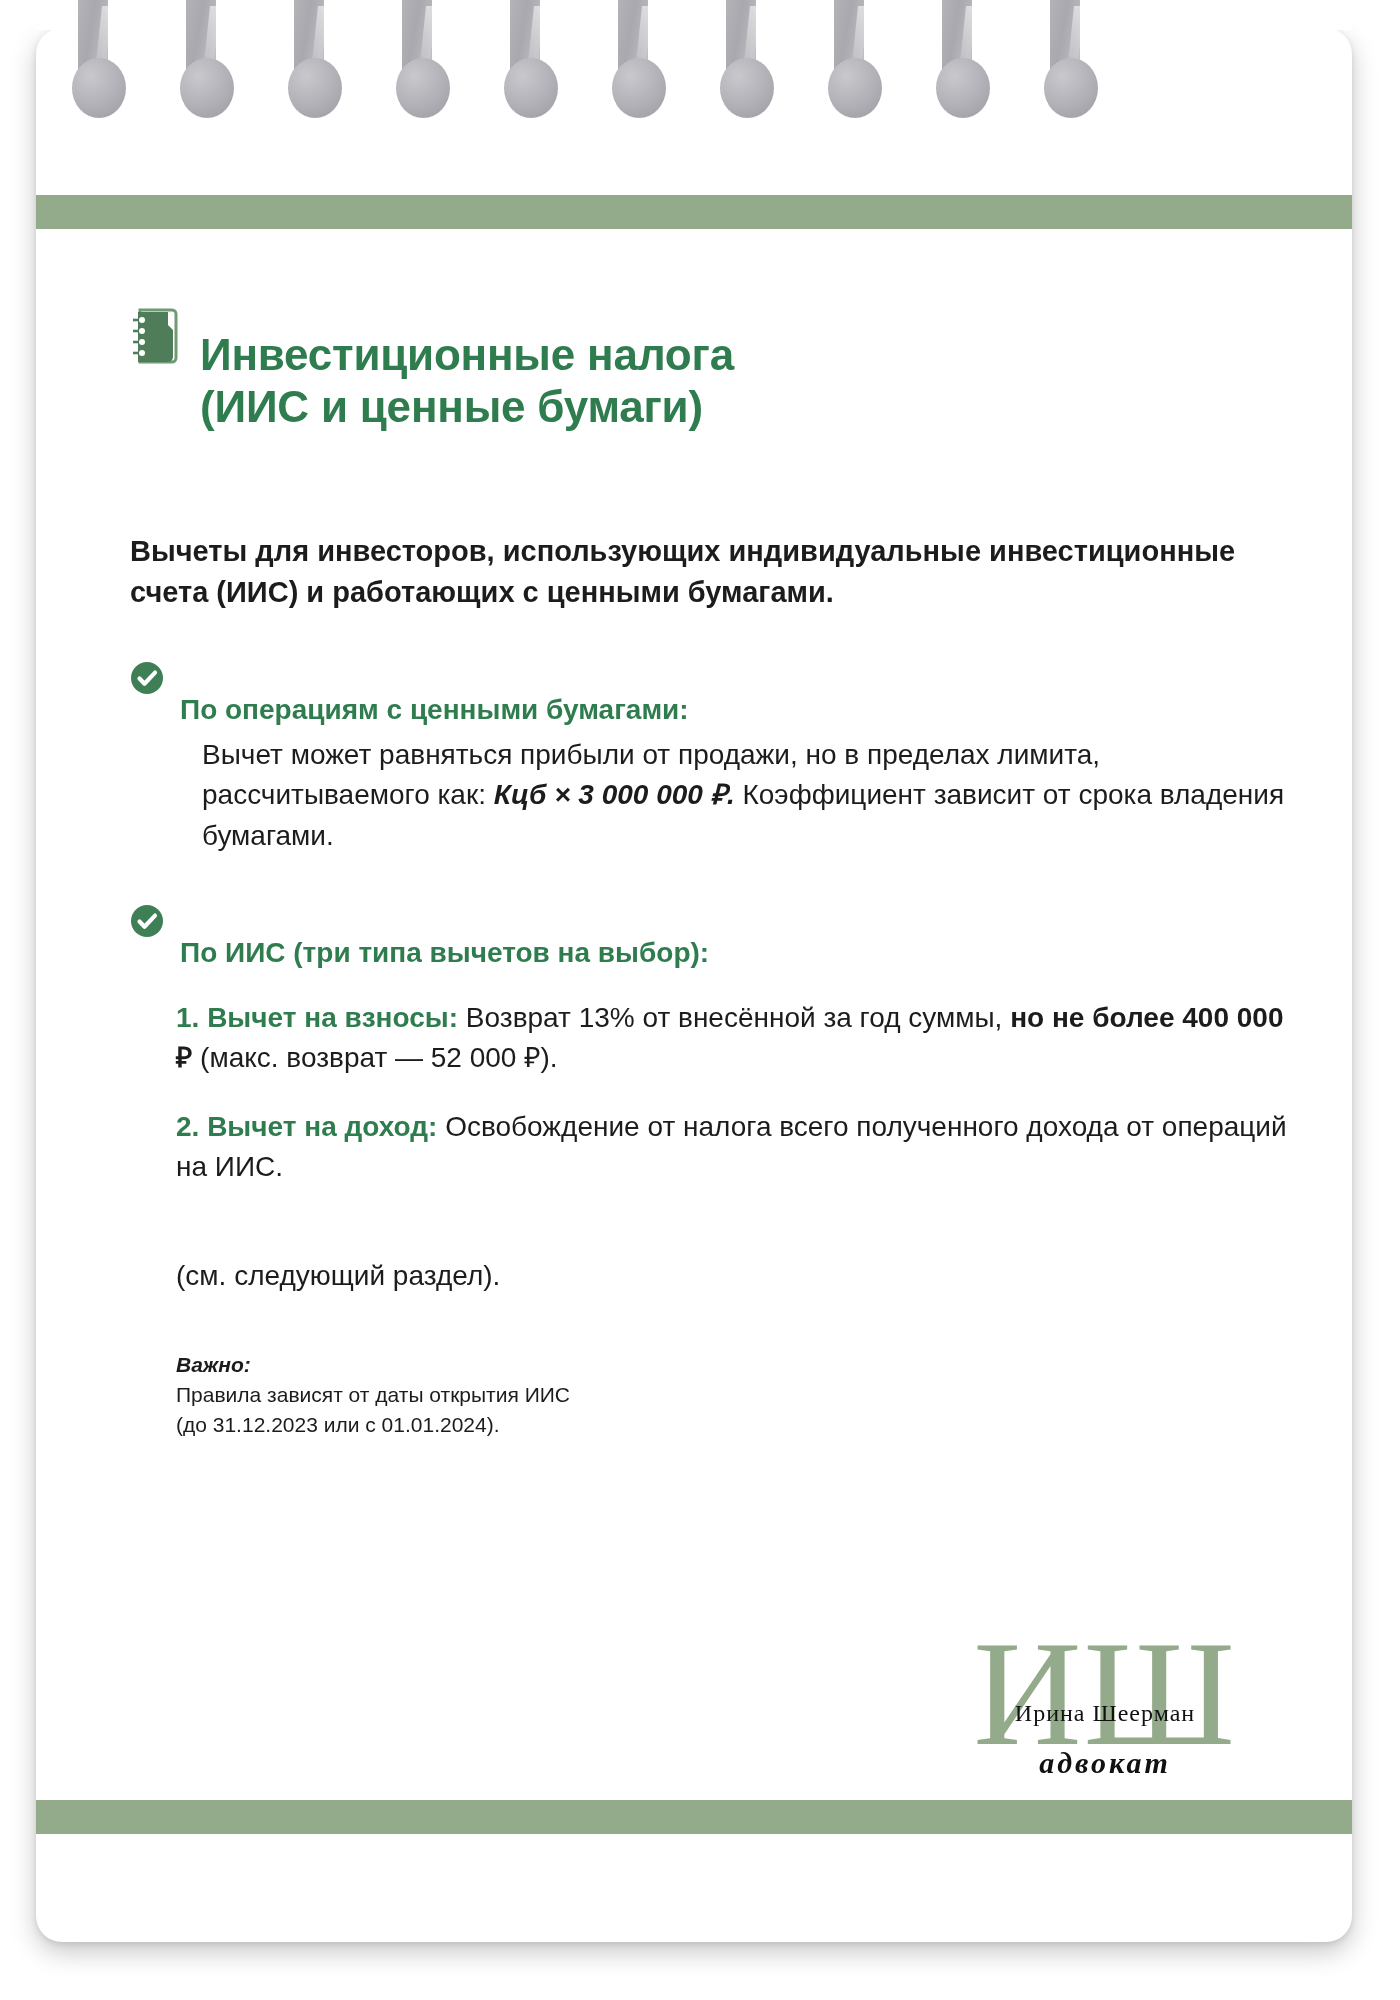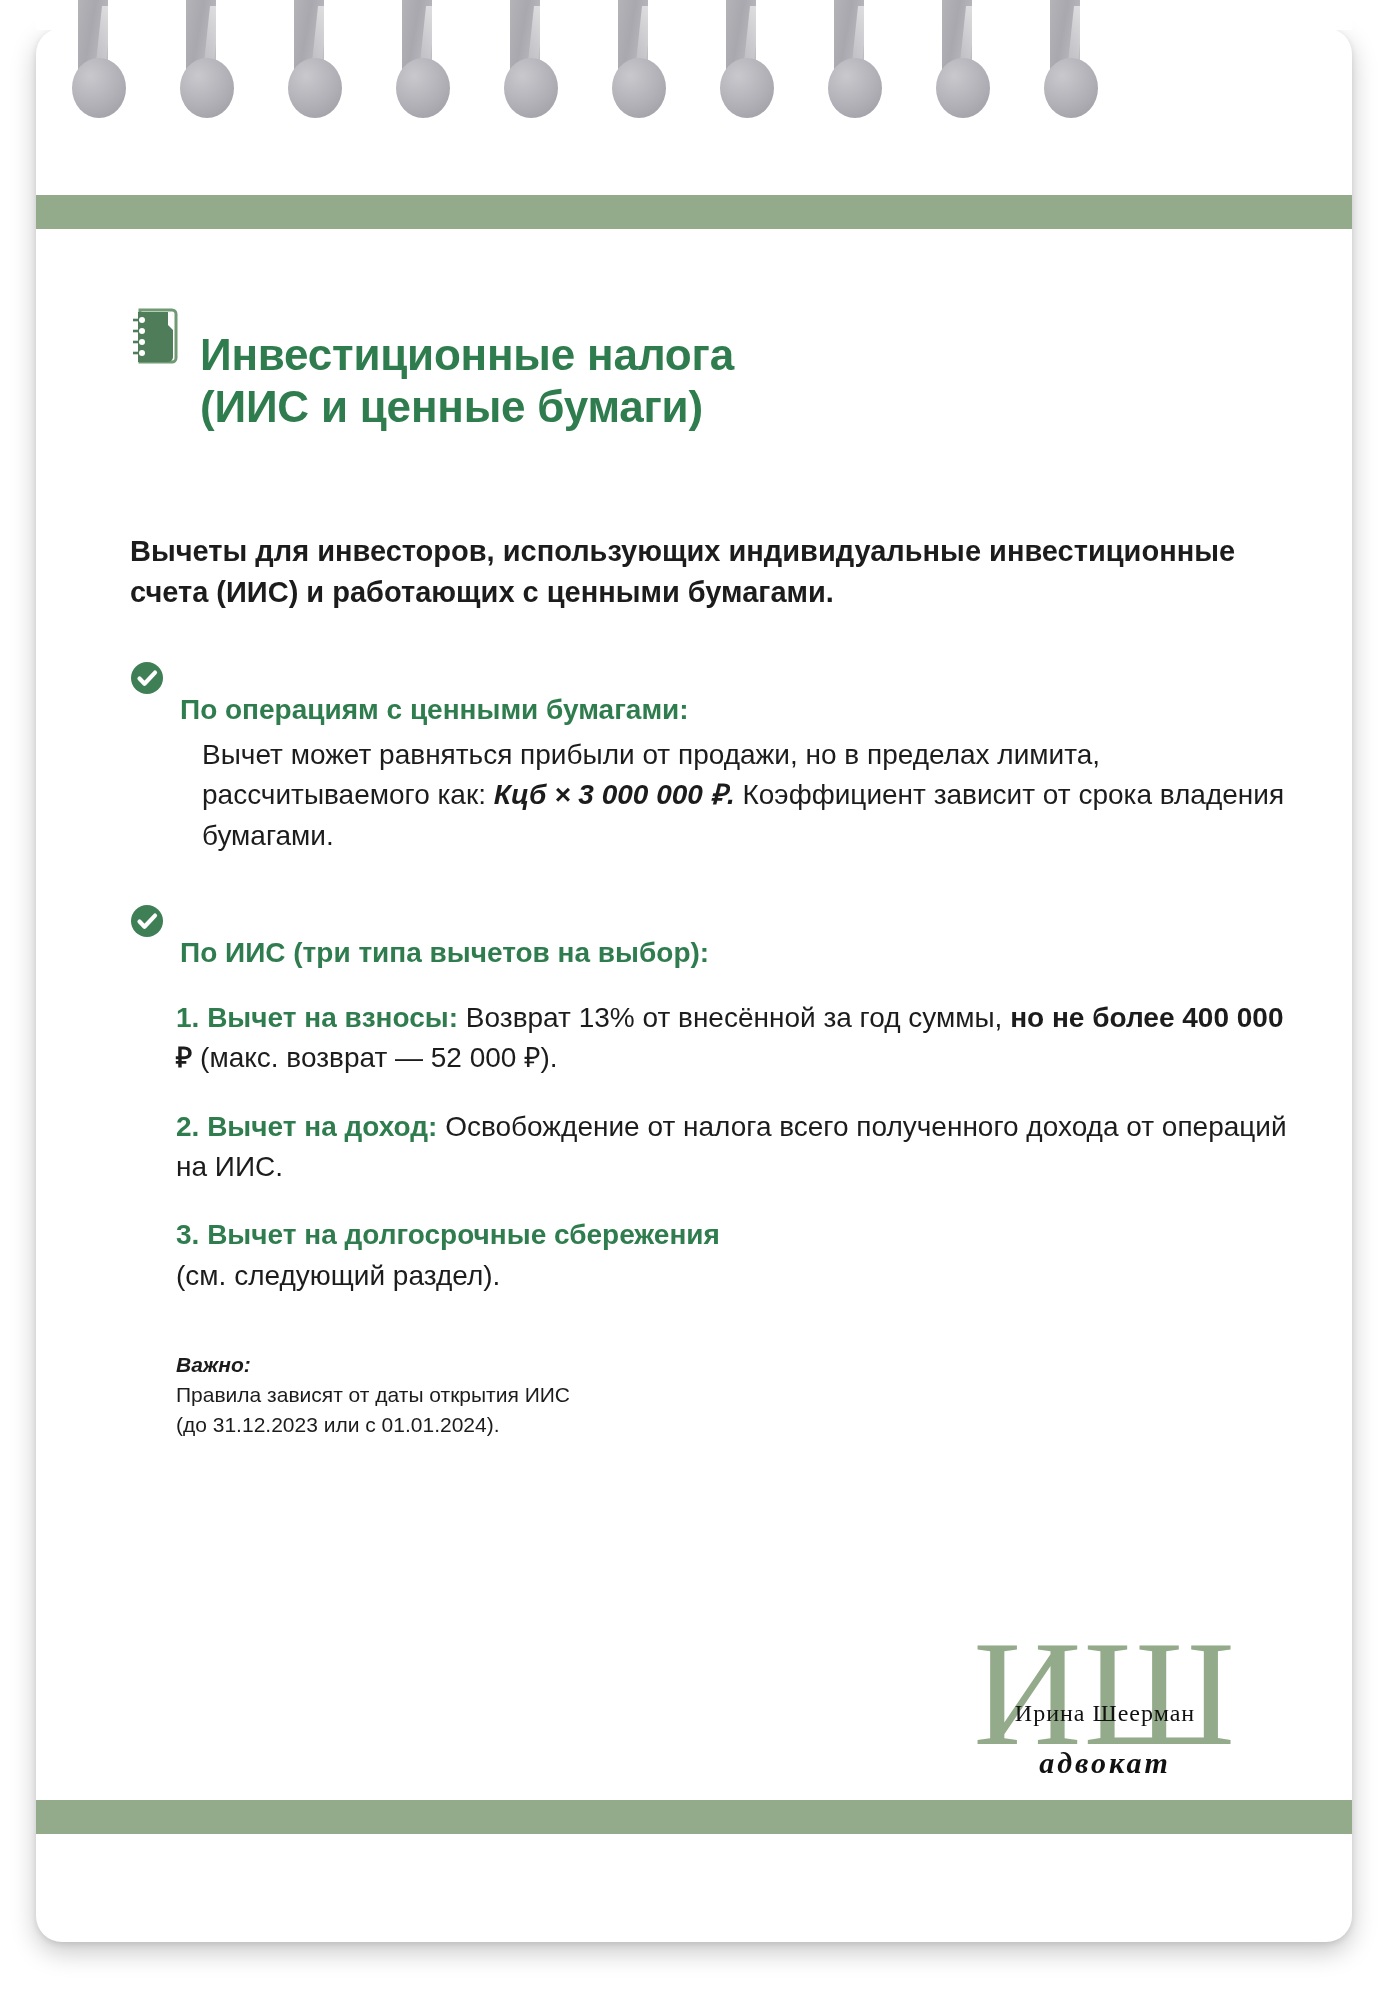--- a/index.html
+++ b/index.html
@@ -350,21 +350,21 @@
             <path d="M9.5 17.5 l5 5.2 L25 11.6" fill="none" stroke="#ffffff" stroke-width="4.2" stroke-linecap="round" stroke-linejoin="round"></path>
           </svg>
         </span>
         <div class="sec-title">По ИИС (три типа вычетов на выбор):</div>
       </div>
 
       <p class="numbered"><span class="lead">1. Вычет на взносы:</span><span> Возврат 13% от внесённой за год суммы, </span><b>но не более 400 000 ₽</b><span> (макс. возврат — 52 000 ₽).</span></p>
 
       <p class="numbered"><span class="lead">2. Вычет на доход:</span><span> Освобождение от налога всего полученного дохода от операций на ИИС.</span></p>
 
-      <p class="numbered"><span class="lead">3. Вычет на долгосрочные сбережения</span><br><span>(см. следующий раздел).</span></p>
+      <p class="numbered"><br><span>(см. следующий раздел).</span></p>
     </div>
 
     <div class="important">
       <span class="imp-label">Важно:</span>
       <span class="imp-line">Правила зависят от даты открытия ИИС</span>
       <span class="imp-line">(до 31.12.2023 или с 01.01.2024).</span>
     </div>
 
   </div>
 

